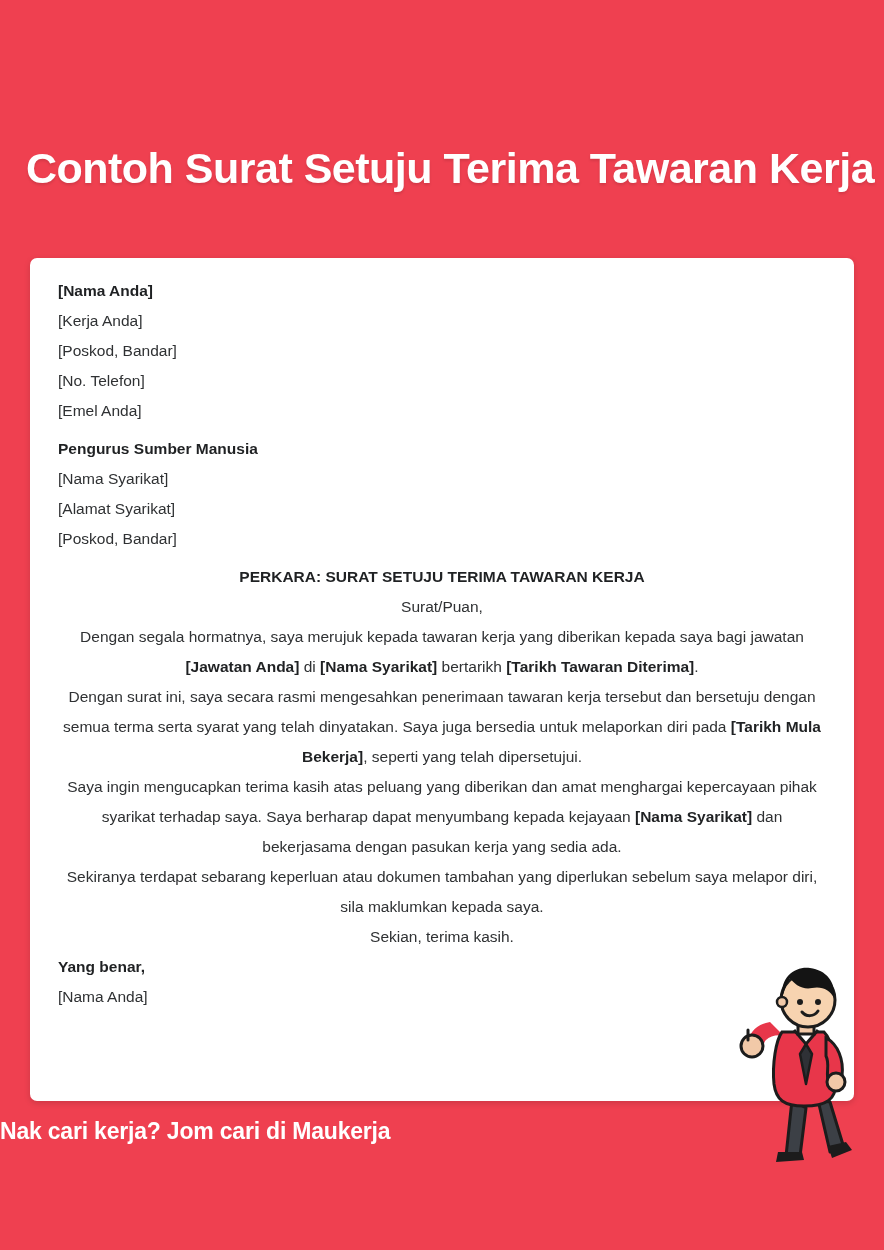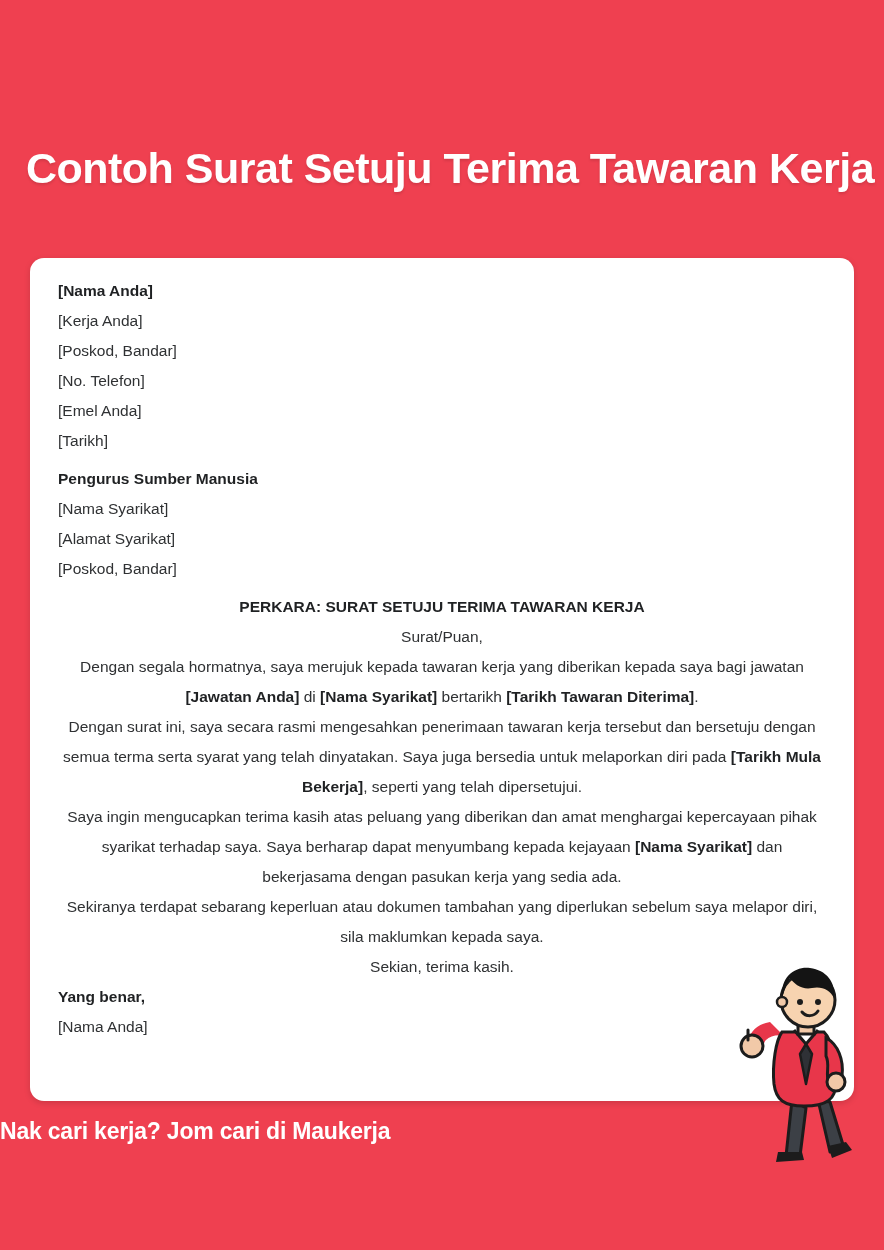--- a/index.html
+++ b/index.html
@@ -34,21 +34,21 @@
     text-shadow: 0 2px 3px rgba(0,0,0,0.12);
     padding-left: 8px;
   }
   .card {
     position: absolute;
     top: 258px;
     left: 30px;
     width: 824px;
     height: 843px;
     background: #ffffff;
-    border-radius: 14px;
+    border-radius: 7px;
     box-shadow: 0 2px 6px rgba(0,0,0,0.15);
     box-sizing: border-box;
     padding: 18px 28px 10px 28px;
     overflow: hidden;
   }
   .letter {
     color: #2f3133;
     font-size: 15.5px;
     line-height: 30px;
   }
@@ -96,21 +96,20 @@
 
   <div class="card">
     <div class="letter">
 
       <div class="blk">
         <p class="b">[Nama Anda]</p>
         <p>[Kerja Anda]</p>
         <p>[Poskod, Bandar]</p>
         <p>[No. Telefon]</p>
         <p>[Emel Anda]</p>
-        <p>[Tarikh]</p>
       </div>
 
       <div class="blk">
         <p class="b">Pengurus Sumber Manusia</p>
         <p>[Nama Syarikat]</p>
         <p>[Alamat Syarikat]</p>
         <p>[Poskod, Bandar]</p>
       </div>
 
       <p class="para b">PERKARA: SURAT SETUJU TERIMA TAWARAN KERJA</p>

